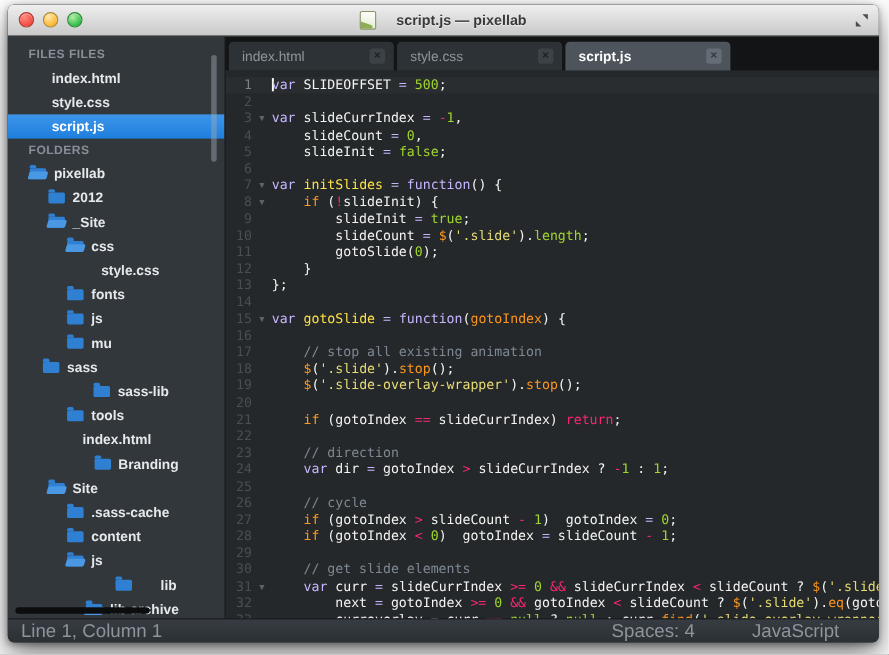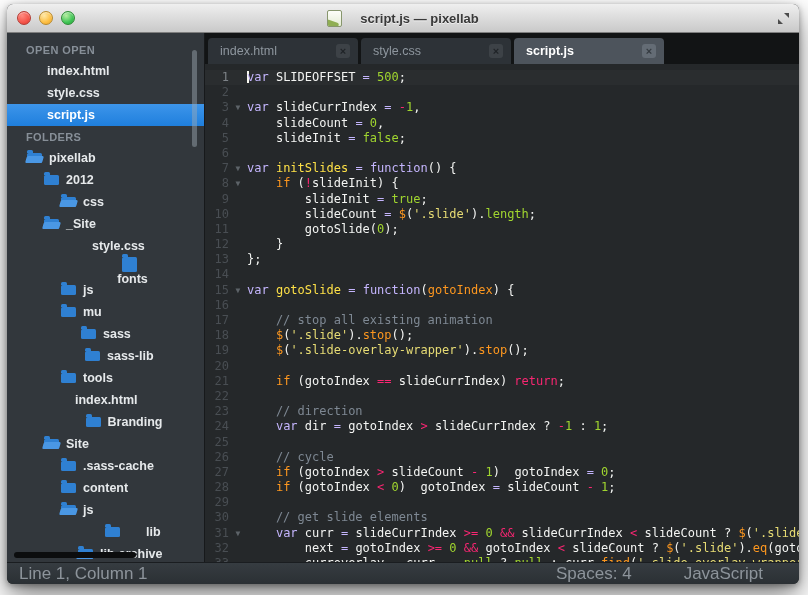--- a/index.html
+++ b/index.html
@@ -96,21 +96,21 @@
       </div>
       <svg class="fs-icon" viewBox="0 0 13 13">
         <path d="M7 1 L12 1 L12 6 Z" fill="#4c4c4c"></path>
         <path d="M1 7 L1 12 L6 12 Z" fill="#4c4c4c"></path>
       </svg>
     </div>
 
     <div class="main">
 
       <div class="sidebar">
-        <div class="sb-header">OPEN OPEN</div>
+        <div class="sb-header">FILES FILES</div>
         <div id="open-files">
             <div class="sb-row" style="padding-left: 40px;">
               <span>index.html</span>
             </div>
             <div class="sb-row" style="padding-left: 40px;">
               <span>style.css</span>
             </div>
             <div class="sb-row selected" style="padding-left: 40px;">
               <span>script.js</span>
             </div>
@@ -118,44 +118,44 @@
         <div class="sb-header">FOLDERS</div>
         <div id="folder-tree">
             <div class="sb-row" style="padding-left: 20px;">
               <span class="ficon open"></span>
               <span>pixellab</span>
             </div>
             <div class="sb-row" style="padding-left: 37px;">
               <span class="ficon"></span>
               <span>2012</span>
             </div>
+            <div class="sb-row" style="padding-left: 37px;">
+              <span class="ficon open"></span>
+              <span>_Site</span>
+            </div>
             <div class="sb-row" style="padding-left: 54px;">
               <span class="ficon open"></span>
               <span>css</span>
-            </div>
-            <div class="sb-row" style="padding-left: 37px;">
-              <span class="ficon open"></span>
-              <span>_Site</span>
             </div>
             <div class="sb-row" style="padding-left: 85px;">
               <span>style.css</span>
             </div>
-            <div class="sb-row" style="padding-left: 54px; flex-direction: column;">
+            <div class="sb-row" style="padding-left: 54px;">
               <span class="ficon"></span>
               <span>fonts</span>
             </div>
             <div class="sb-row" style="padding-left: 54px;">
               <span class="ficon"></span>
               <span>js</span>
             </div>
             <div class="sb-row" style="padding-left: 54px;">
               <span class="ficon"></span>
               <span>mu</span>
             </div>
-            <div class="sb-row" style="padding-left: 74px; text-align: right;">
+            <div class="sb-row" style="padding-left: 32px; text-align: right;">
               <span class="ficon"></span>
               <span>sass</span>
             </div>
             <div class="sb-row" style="padding-left: 78px;">
               <span class="ficon"></span>
               <span>sass-lib</span>
             </div>
             <div class="sb-row" style="padding-left: 54px;">
               <span class="ficon"></span>
               <span>tools</span>

